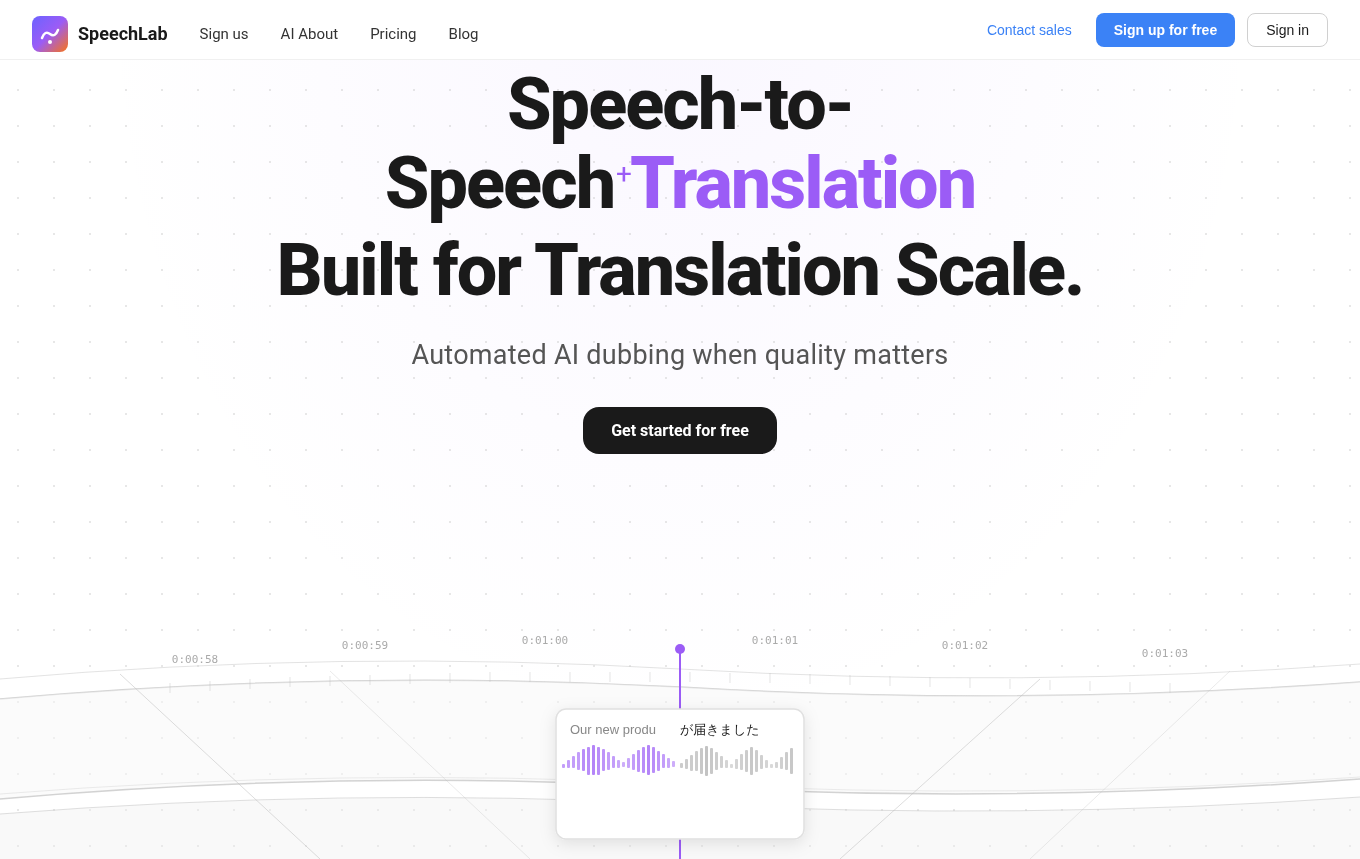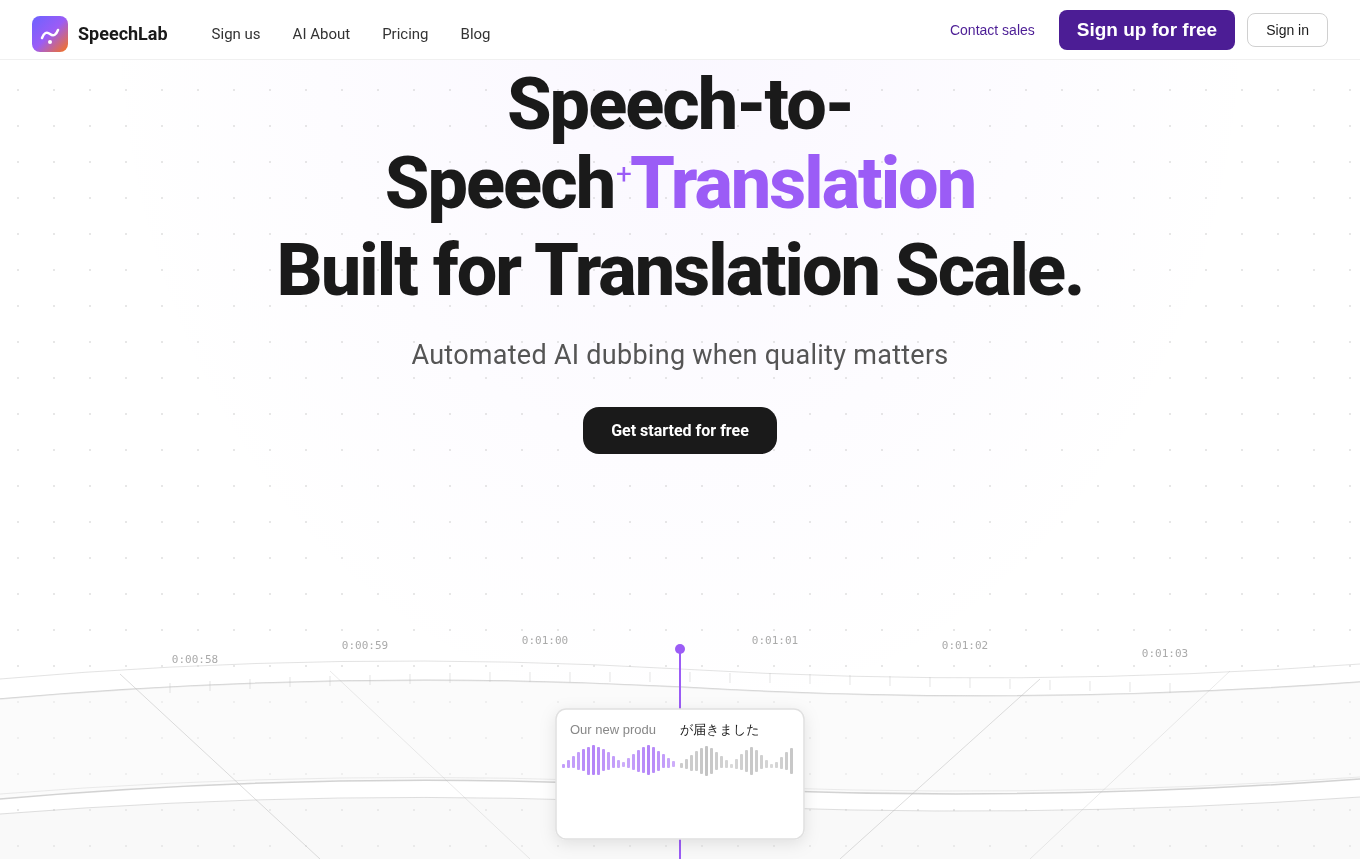--- a/index.html
+++ b/index.html
@@ -22,21 +22,21 @@
       padding: 0 32px;
       background: rgba(255,255,255,0.95);
       backdrop-filter: blur(8px);
       border-bottom: 1px solid #f0f0f0;
       z-index: 100;
     }
 
     .nav-left {
       display: flex;
       align-items: center;
-      gap: 32px;
+      gap: 20px;
       margin-top: 8px;
     }
 
     .logo {
       display: flex;
       align-items: center;
       gap: 10px;
       text-decoration: none;
     }
 
@@ -66,33 +66,33 @@
     }
 
     .nav-right {
       display: flex;
       align-items: center;
       gap: 12px;
     }
 
     .btn-contact {
       font-size: 14px;
-      color: #4c1d95;
+      color: #3b82f6;
       background: none;
       border: none;
       cursor: pointer;
       padding: 8px 12px;
       border-radius: 6px;
     }
 
     .btn-signup {
-      font-size: 19px;
+      font-size: 14px;
       font-weight: 600;
       color: #fff;
-      background: #4c1d95;
+      background: #3b82f6;
       border: none;
       cursor: pointer;
       padding: 9px 18px;
       border-radius: 8px;
     }
 
     .btn-signin {
       font-size: 14px;
       font-weight: 500;
       color: #1a1a1a;

